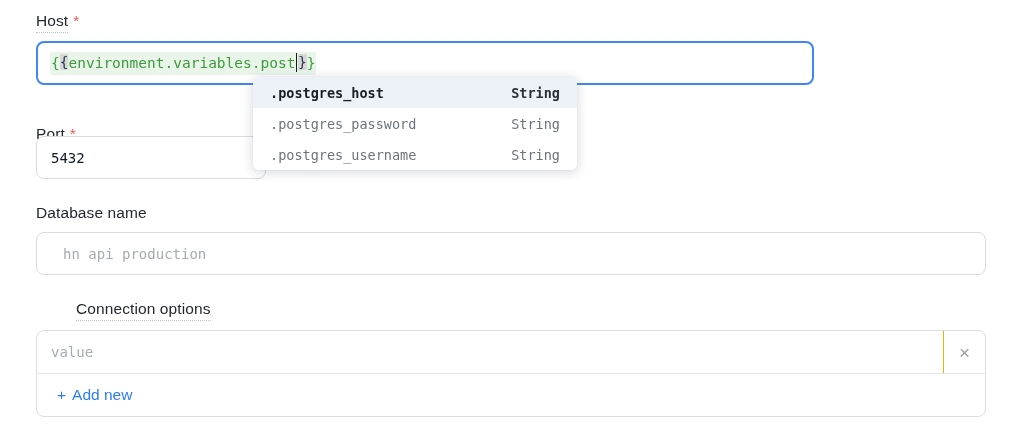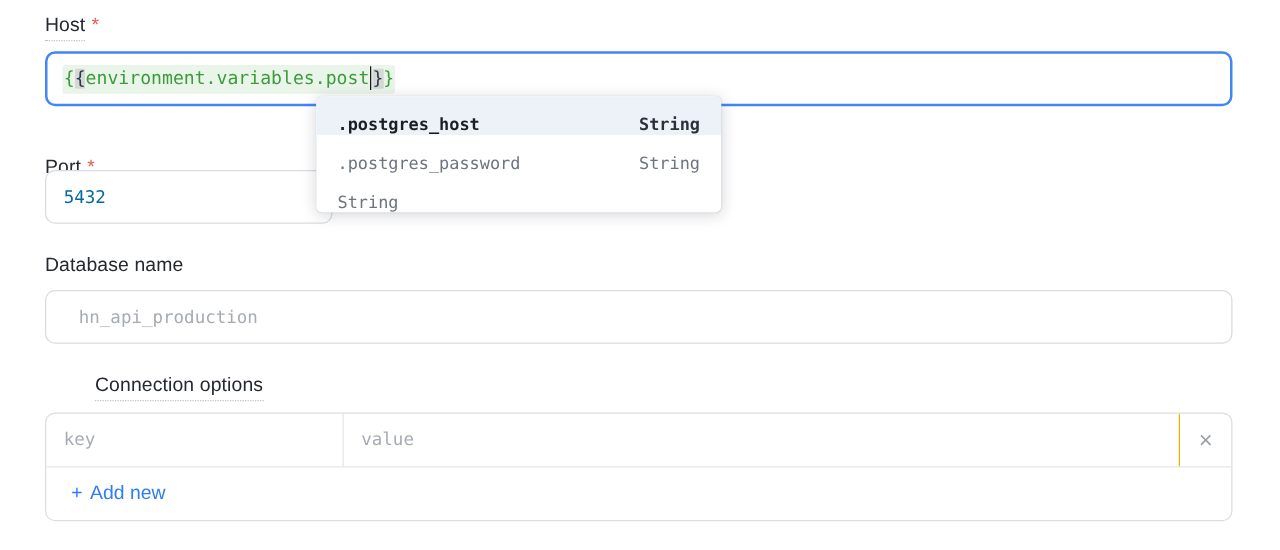--- a/index.html
+++ b/index.html
@@ -23,33 +23,33 @@
     font-weight: 400;
   }
 
   .text-input {
     position: absolute;
     background: #fff;
     border: 1px solid #d8dbe0;
     border-radius: 8px;
     font-family: "DejaVu Sans Mono", "Liberation Mono", monospace;
     font-size: 14px;
-    color: #0369a1;
+    color: #0f172a;
     padding: 0 14px;
     outline: none;
     width: 950px;
     height: 43px;
   }
   .text-input::placeholder { color: #a6abb3; }
 
   
   .host-input {
     position: absolute;
     left: 36px; top: 41px;
-    width: 950px; height: 44px;
+    width: 778px; height: 44px;
     background: #fff;
     border: 2px solid #4285f4;
     border-radius: 8px;
     display: flex;
     align-items: center;
     padding: 0 12px;
     font-family: "DejaVu Sans Mono", "Liberation Mono", monospace;
     font-size: 14.5px;
     z-index: 1;
   }
@@ -85,21 +85,21 @@
     border-radius: 5px;
     box-shadow: 0 2px 12px rgba(20, 30, 50, 0.18), 0 0 1px rgba(20,30,50,0.12);
     z-index: 5;
     overflow: hidden;
     font-family: "DejaVu Sans Mono", "Liberation Mono", monospace;
     font-size: 13.5px;
   }
   .dropdown-row {
     height: 31px;
     display: flex;
-    align-items: flex-end;
+    align-items: center;
     justify-content: space-between;
     padding: 0 17px;
     cursor: pointer;
   }
   .dropdown-row .opt-name { color: #6d747d; }
   .dropdown-row .opt-type { color: #6d747d; }
   .dropdown-row.selected { background: #edf2f9; }
   .dropdown-row.selected .opt-name { color: #1b1f24; font-weight: 700; }
   .dropdown-row.selected .opt-type { color: #2b3138; font-weight: 600; }
 
@@ -183,41 +183,41 @@
 <div class="dropdown">
   <div class="dropdown-row selected">
     <span class="opt-name">.postgres_host</span>
     <span class="opt-type">String</span>
   </div>
   <div class="dropdown-row">
     <span class="opt-name">.postgres_password</span>
     <span class="opt-type">String</span>
   </div>
   <div class="dropdown-row">
+    <span class="opt-name">.postgres_username</span>
     <span class="opt-type">String</span>
   </div>
 </div>
 
 <div class="label" style="left:36px; top:109px;margin-top:16px;">
   <span class="label-text dotted">Port</span><span class="required">*</span>
 </div>
 <input class="text-input" style="left: 36px; top: 136px; width: 230px;" type="text" value="5432">
 
 <div class="label" style="left:36px; top:204px;text-align:center;">
   <span class="label-text">Database name</span>
 </div>
 <input class="text-input" style="left: 36px; top: 232px; padding-left: 26px;" type="text" placeholder="hn_api_production">
 
 <div class="label" style="left:36px; top:300px;margin-left:40px;">
   <span class="label-text dotted">Connection options</span>
 </div>
 
 <div class="conn-table">
   <div class="conn-row-inputs">
-    <input class="cell-input cell-key" type="text" placeholder="key" style="">
     <input class="cell-input cell-value" type="text" placeholder="value" style="">
     <div class="cell-remove">
       <button class="remove-btn">
         <span>×</span>
       </button>
     </div>
   </div>
   <div class="conn-row-add">
     <button class="add-new-btn">
       <span>+</span>

